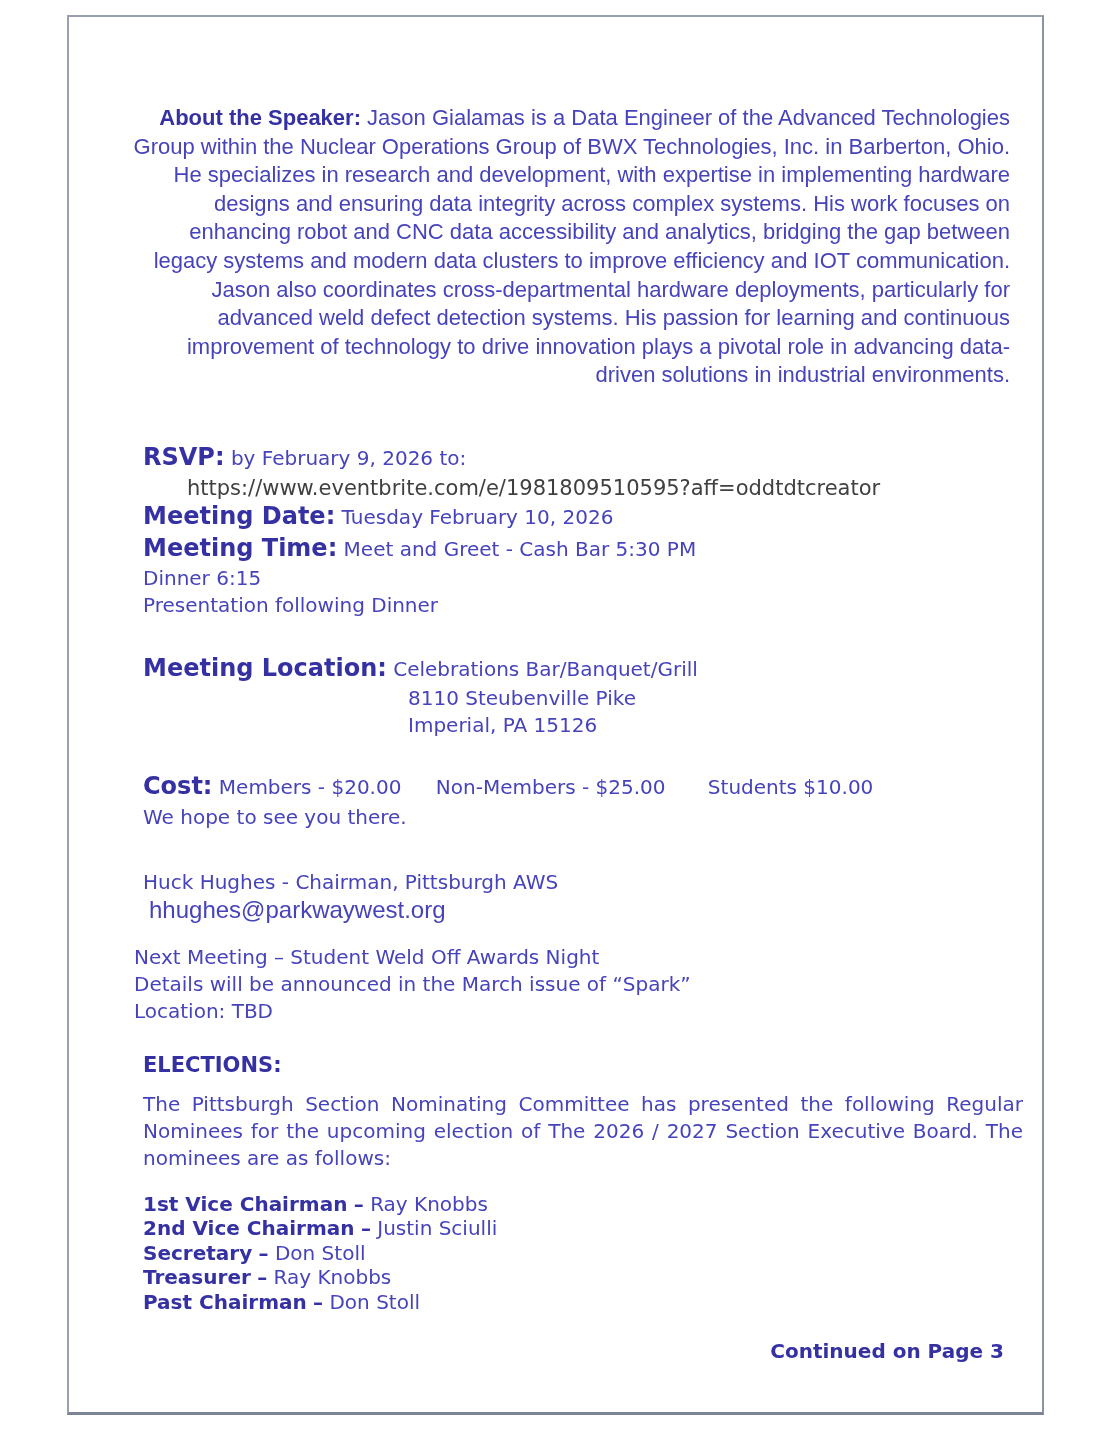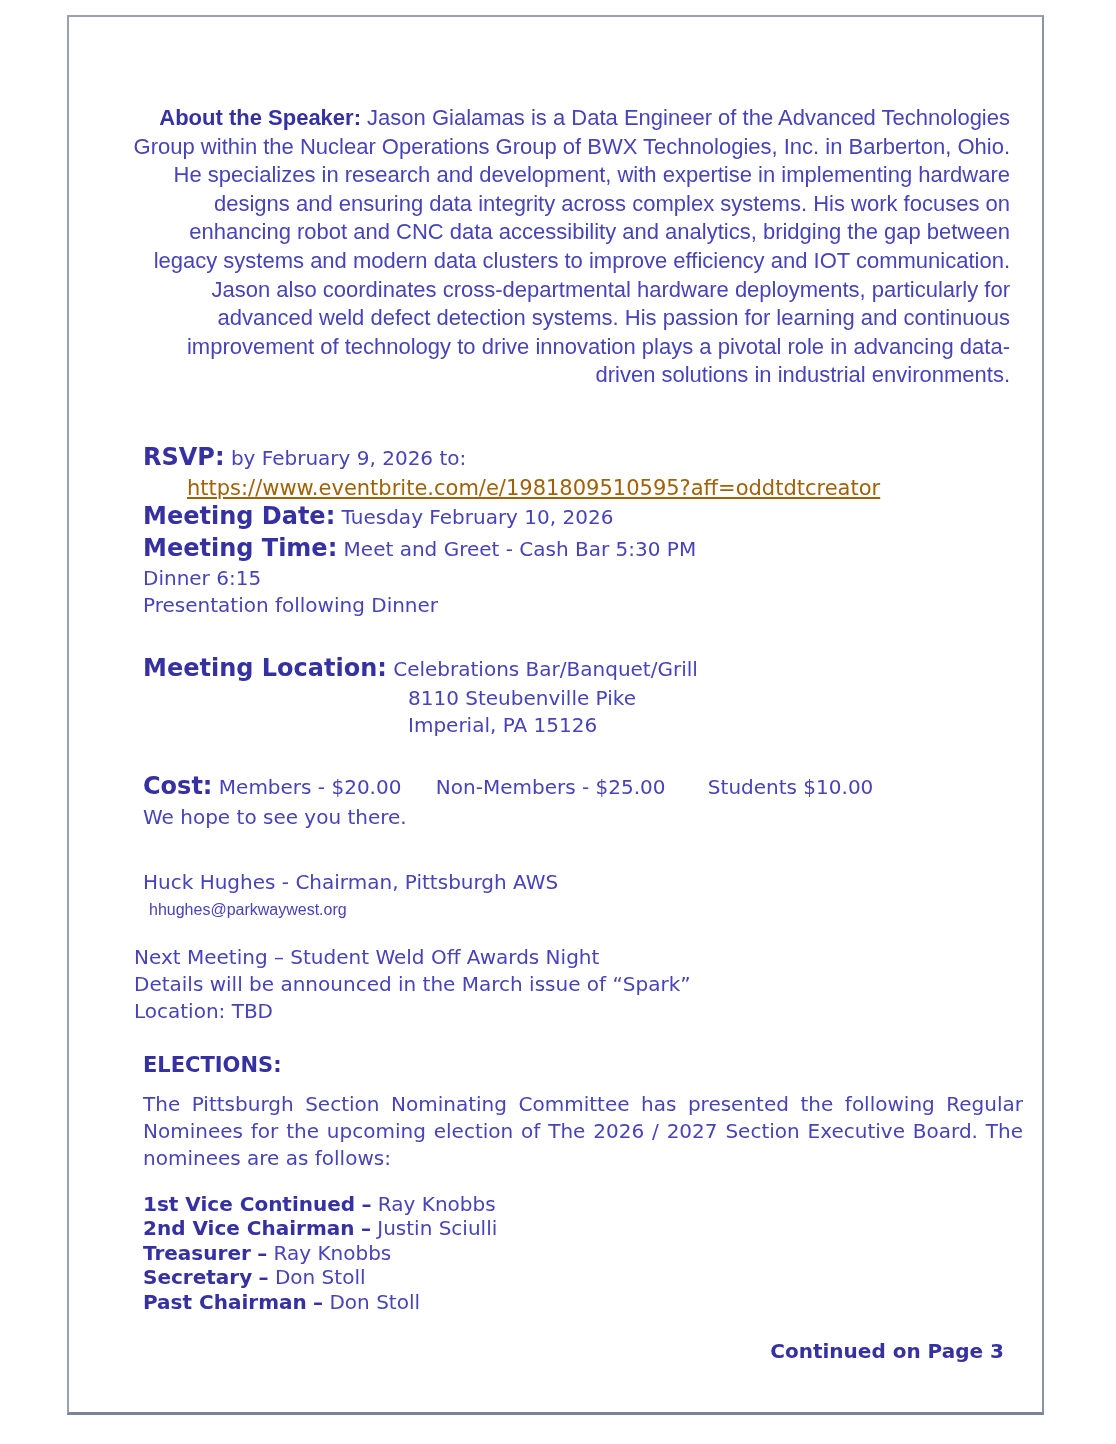--- a/index.html
+++ b/index.html
@@ -43,36 +43,36 @@
   }
   .about b { color: #3531a3; }
 
   .info {
     margin-left: 13px;
     margin-top: 52px;
   }
   .line-rsvp   { font-size: 20px; line-height: 30px; }
   .line-rsvp .big { font-size: 24px; text-align: center; }
   .line-link   { font-size: 21px; line-height: 26px; margin-left: 44px; margin-top: 2px; }
-  .line-link a { color: #a16207; text-decoration: underline; cursor: pointer; }
+  .line-link a { color: #404040; cursor: pointer; }
   .line-head   { font-size: 20px; line-height: 31px; }
   .line-head .big { font-size: 24px; }
   .line-plain  { font-size: 20px; line-height: 27px; }
 
   .location { margin-left: 13px; margin-top: 34px; }
   .addr { margin-left: 265px; font-size: 20px; line-height: 27.5px; }
 
   .cost { margin-left: 13px; margin-top: 30px; }
   .cost-line { font-size: 20px; line-height: 33px; }
   .cost-line .big { font-size: 24px; }
   .cost-line .gap1 { margin-left: 28px; }
   .cost-line .gap2 { margin-left: 36px; }
 
   .contact { margin-left: 13px; margin-top: 38px; font-size: 20px; line-height: 27px; }
-  .contact .email { margin-left: 6px; font-size: 16px; }
+  .contact .email { margin-left: 6px; font-size: 24px; }
 
   .nextmeeting { margin-left: 4px; margin-top: 21px; font-size: 20px; line-height: 27px; }
 
   .elections { margin-left: 13px; margin-top: 27px; }
   .elections-head { font-size: 21px; line-height: 26px; }
   .elections-intro {
     margin-top: 13px;
     width: 880px;
     font-size: 20px;
     line-height: 27px;
@@ -151,38 +151,38 @@
       <div class="txt">Next Meeting – Student Weld Off Awards Night</div>
       <div class="txt">Details will be announced in the March issue of “Spark”</div>
       <div class="txt">Location: TBD</div>
     </div>
 
     <div class="elections f-tahoma">
       <div class="elections-head hd">ELECTIONS:</div>
       <p class="elections-intro">The Pittsburgh Section Nominating Committee has presented the following Regular Nominees for the upcoming election of The 2026 / 2027 Section Executive Board. The nominees are as follows:</p>
       <div class="nominees">
         <div class="nominee txt">
-          <span class="role">1st Vice Continued</span>
+          <span class="role">1st Vice Chairman</span>
           <span class="dash">–</span>
           <span>Ray Knobbs</span>
         </div>
         <div class="nominee txt">
           <span class="role">2nd Vice Chairman</span>
           <span class="dash">–</span>
           <span>Justin Sciulli</span>
         </div>
         <div class="nominee txt">
+          <span class="role">Secretary</span>
+          <span class="dash">–</span>
+          <span>Don Stoll</span>
+        </div>
+        <div class="nominee txt">
           <span class="role">Treasurer</span>
           <span class="dash">–</span>
           <span>Ray Knobbs</span>
-        </div>
-        <div class="nominee txt">
-          <span class="role">Secretary</span>
-          <span class="dash">–</span>
-          <span>Don Stoll</span>
         </div>
         <div class="nominee txt">
           <span class="role">Past Chairman</span>
           <span class="dash">–</span>
           <span>Don Stoll</span>
         </div>
       </div>
     </div>
 
     <div class="footer f-tahoma">Continued on Page 3</div>

